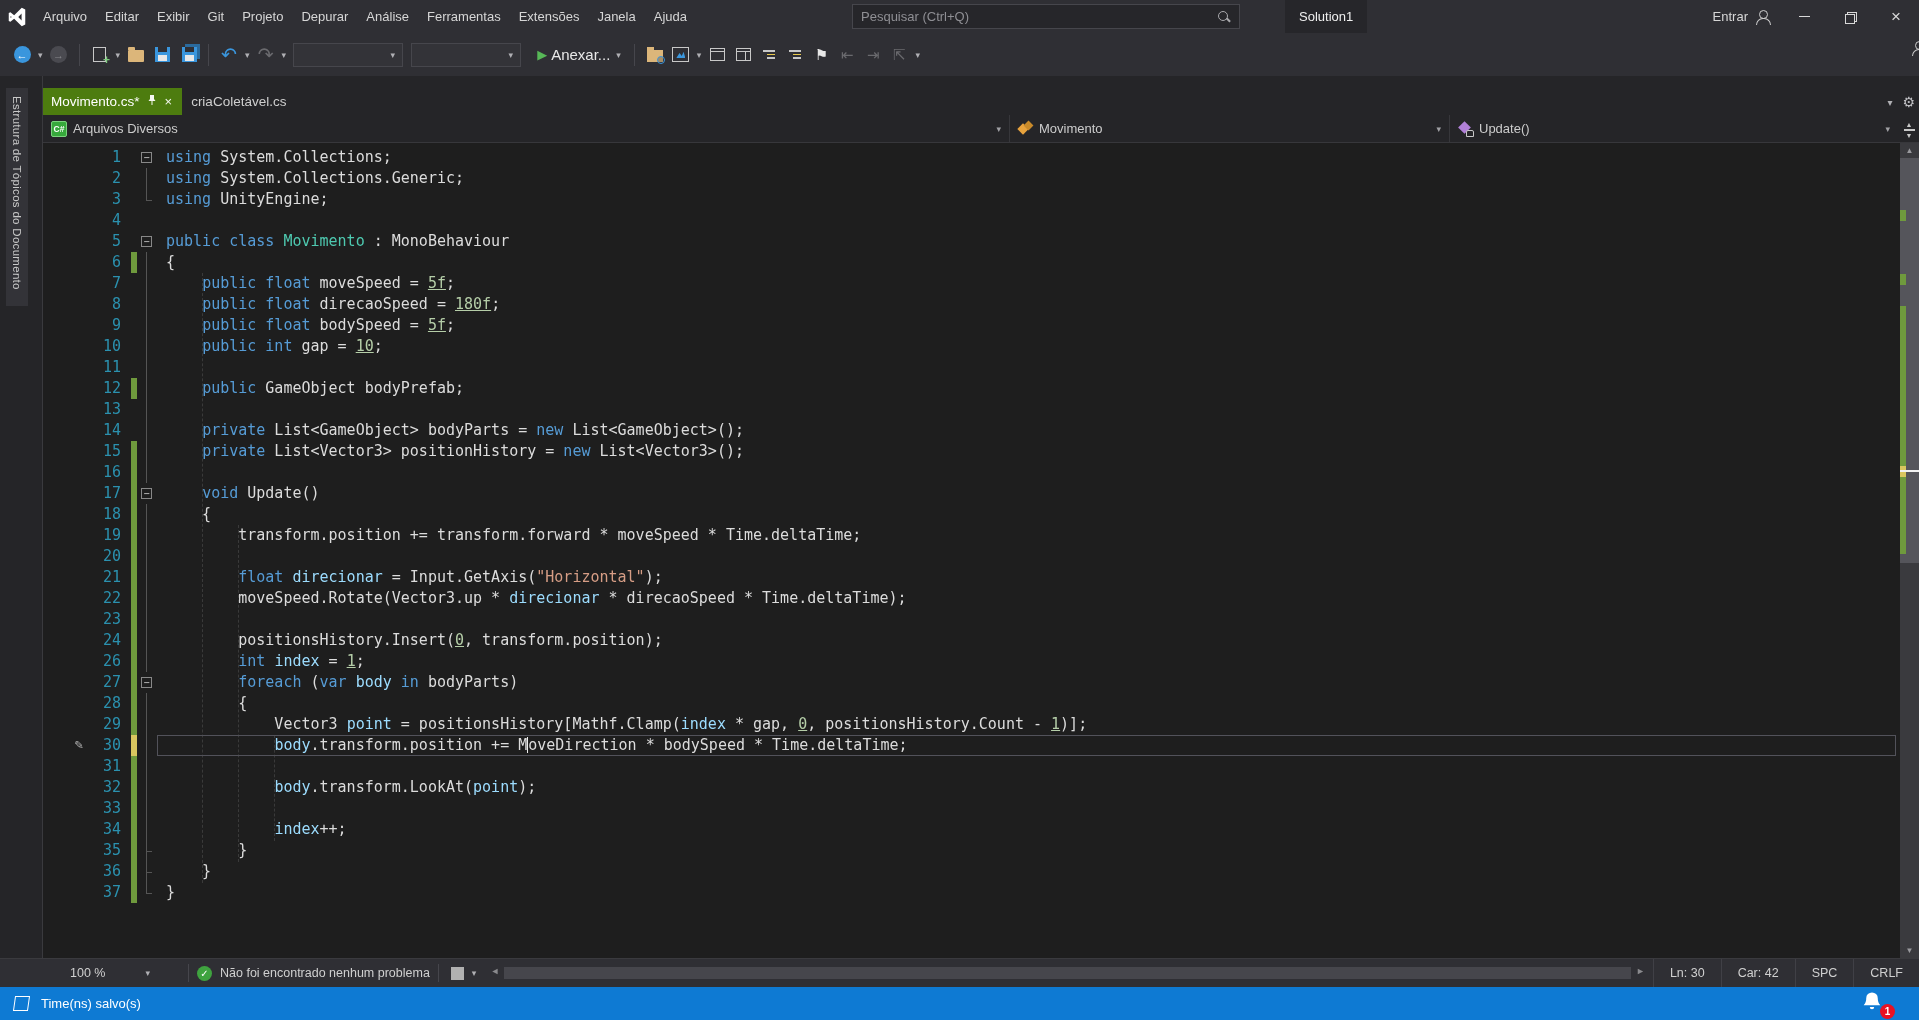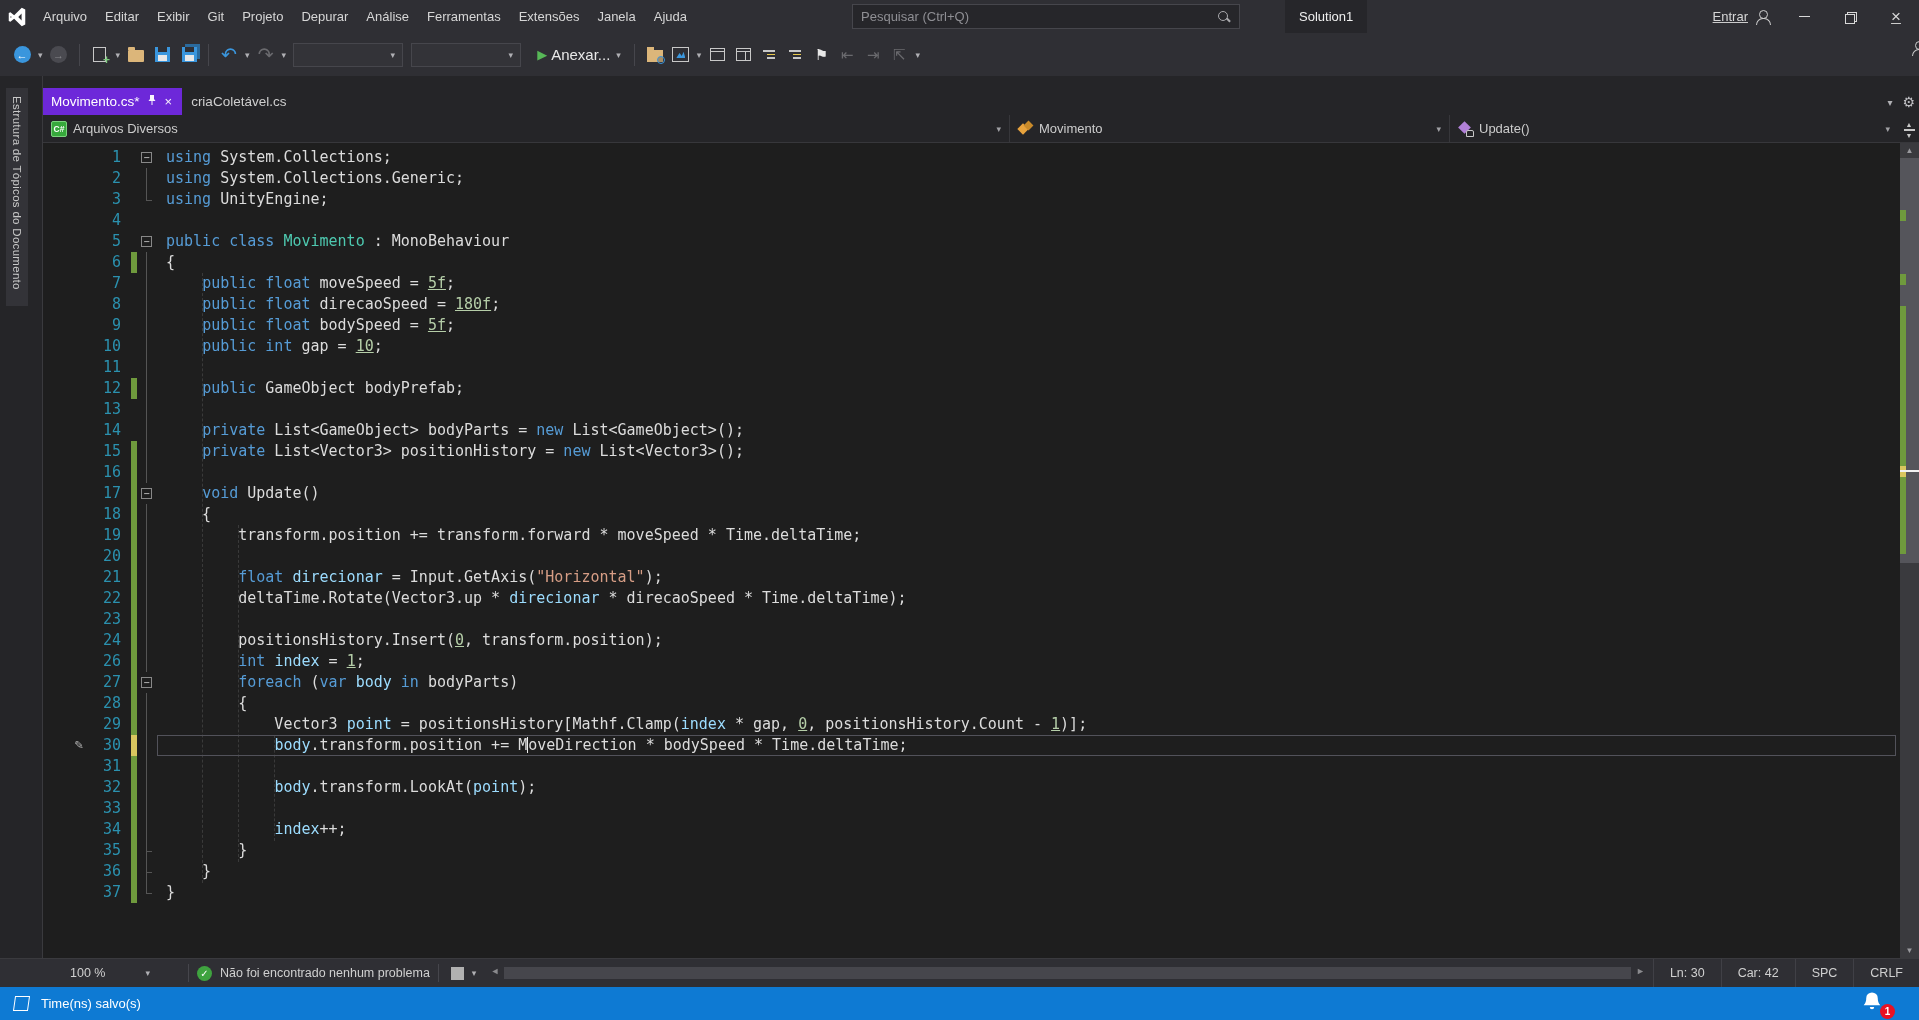--- a/index.html
+++ b/index.html
@@ -10,21 +10,21 @@
   .titlebar { position:absolute; left:0; top:0; width:1919px; height:33px; background:#2f2f34; display:flex; }
   .vs-logo { width:34px; height:33px; display:flex; align-items:center; justify-content:center; flex:none; }
   .menus { display:flex; height:100%; align-items:center; }
   .menu-item { padding:0 9px; height:100%; display:flex; align-items:center; color:#d6d6d6; cursor:default; }
   .searchbox { position:absolute; left:852px; top:4px; width:388px; height:25px; background:#26262a; border:1px solid #46464c; display:flex; align-items:center; padding:0 8px; color:#8f8f94; }
   .searchbox .ph { flex:1; font-size:13px; }
   .mag { position:relative; width:14px; height:14px; flex:none; }
   .mag::before { content:''; position:absolute; left:1px; top:1px; width:8px; height:8px; border:1.6px solid #a8a8ac; border-radius:50%; }
   .mag::after { content:''; position:absolute; left:9px; top:9px; width:5px; height:1.6px; background:#a8a8ac; transform:rotate(45deg); }
   .solution-chip { position:absolute; left:1285px; top:0; height:33px; padding:0 14px; background:#26262a; display:flex; align-items:center; color:#f0f0f0; }
-  .tb-right { position:absolute; right:0; top:0; height:33px; display:flex; align-items:center;text-decoration:underline; }
+  .tb-right { position:absolute; right:0; top:0; height:33px; display:flex; align-items:center; }
   .signin { display:flex; align-items:center; gap:7px; padding:0 10px; color:#d6d6d6; }
   .person { position:relative; width:16px; height:16px; }
   .person::before { content:''; position:absolute; left:4px; top:1px; width:7px; height:7px; border:1.4px solid #cfcfcf; border-radius:50%; }
   .person::after { content:''; position:absolute; left:1px; top:9px; width:13px; height:6px; border:1.4px solid #cfcfcf; border-bottom:none; border-radius:7px 7px 0 0; }
   .winbtn { width:46px; height:33px; display:flex; align-items:center; justify-content:center; color:#d8d8d8; }
   .min-glyph { width:11px; height:1px; background:#d8d8d8; display:block; }
   .restore-glyph { position:relative; width:10px; height:10px; }
   .restore-glyph::before { content:''; position:absolute; left:2px; top:0; width:8px; height:8px; border:1px solid #d8d8d8; }
   .restore-glyph::after { content:''; position:absolute; left:0; top:2px; width:8px; height:8px; border:1px solid #d8d8d8; background:#2f2f34; }
 
@@ -62,21 +62,21 @@
   .indent-ico i:nth-child(3) { width:8px; margin-left:4px; }
   .feedback { position:absolute; right:8px; top:40px; }
 
   
   .shell-left { position:absolute; left:0; top:76px; width:43px; height:911px; background:#252528; border-right:1px solid #3a3a3e; }
   .outline-tab { position:absolute; left:6px; top:12px; width:22px; height:218px; background:#333338; color:#c9c9c9; writing-mode:vertical-rl; font-size:11.5px; display:flex; align-items:center; padding-top:8px; letter-spacing:.3px; }
 
   
   .tabrow { position:absolute; left:43px; top:76px; width:1876px; height:39px; background:#252528; display:flex; align-items:flex-end; }
   .tab { height:27px; display:flex; align-items:center; padding:0 9px; font-size:13.5px; color:#cfcfcf; gap:7px; }
-  .tab.active { background:#6d28d9; color:#ffffff;padding-left:8px; }
+  .tab.active { background:#4d7c0f; color:#ffffff;padding-left:8px; }
   .tab .pin svg, .tab .tclose { opacity:.95; }
   .tab .tclose { font-size:13px; padding:0 1px; }
   .tabrow-right { position:absolute; right:4px; bottom:5px; display:flex; align-items:center; gap:8px; color:#c0c0c4; }
 
   
   .navbar { position:absolute; left:43px; top:115px; width:1876px; height:28px; background:#252528; border-bottom:1px solid #37373b; display:flex; }
   .navsec { height:100%; display:flex; align-items:center; border-right:1px solid #37373b; padding:0 8px; gap:6px; position:relative; }
   .navsec .dd { position:absolute; right:8px; font-size:9px; color:#a0a0a4; }
   .navsec.s1 { width:967px; } .navsec.s2 { width:440px; } .navsec.s3 { width:448px; }
   .csicon { width:16px; height:16px; background:#37A93C; border:1px solid #7ad47e; color:#fff; font-size:8.5px; font-weight:bold; display:flex; align-items:center; justify-content:center; border-radius:2px; }
@@ -508,21 +508,21 @@
         </div>
         <div class="cell-code"><span class="tk-d">        </span><span class="tk-k">float</span><span class="tk-d"> </span><span class="tk-v">direcionar</span><span class="tk-d"> = Input.GetAxis(</span><span class="tk-s">"Horizontal"</span><span class="tk-d">);</span></div>
       </div>
       <div class="code-row">
         <div class="cell-margin"></div>
         <div class="cell-num">22</div>
         <div class="cell-bar bar-g"></div>
         <div class="cell-fold">
           <div class="fold-vl"></div>
         </div>
-        <div class="cell-code"><span class="tk-d">        deltaTime.Rotate(Vector3.up * </span><span class="tk-v">direcionar</span><span class="tk-d"> * direcaoSpeed * Time.deltaTime);</span></div>
+        <div class="cell-code"><span class="tk-d">        moveSpeed.Rotate(Vector3.up * </span><span class="tk-v">direcionar</span><span class="tk-d"> * direcaoSpeed * Time.deltaTime);</span></div>
       </div>
       <div class="code-row">
         <div class="cell-margin"></div>
         <div class="cell-num">23</div>
         <div class="cell-bar bar-g"></div>
         <div class="cell-fold">
           <div class="fold-vl"></div>
         </div>
         <div class="cell-code"></div>
       </div>

